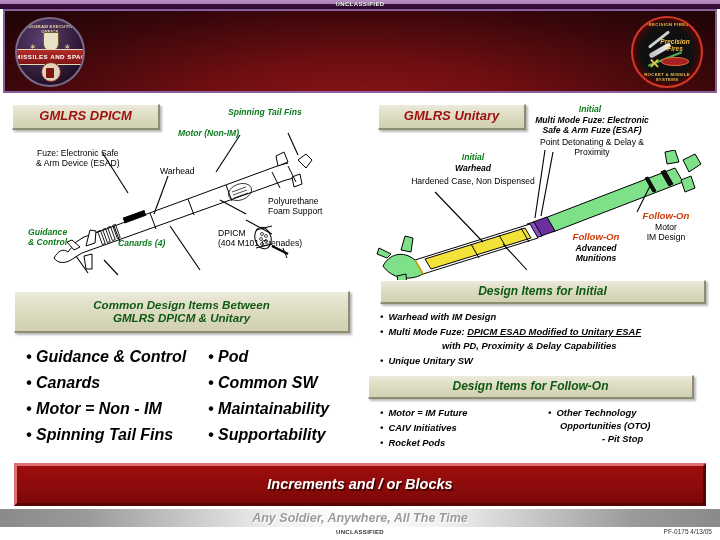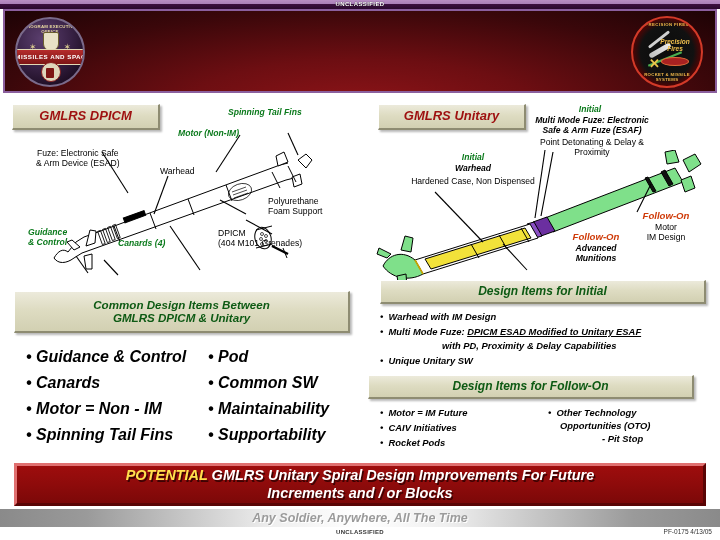--- a/index.html
+++ b/index.html
@@ -428,21 +428,20 @@
 <div class="bul2" style="left:380px;top:407px;">•&nbsp; <span>Motor = IM Future</span></div>
 <div class="bul2" style="left:380px;top:422px;">•&nbsp; <span>CAIV Initiatives</span></div>
 <div class="bul2" style="left:380px;top:437px;">•&nbsp; <span>Rocket Pods</span></div>
 
 <div class="bul2" style="left:548px;top:407px;">•&nbsp; <span>Other Technology</span></div>
 <div class="bul2" style="left:560px;top:420px;">Opportunities (OTO)</div>
 <div class="bul2" style="left:572px;top:433px;margin-left:30px;">-  Pit Stop</div>
 
 <div class="redbar">
   <div class="rtxt">
-    <div><span class="hl">POTENTIAL</span><span> GMLRS Unitary Spiral Design Improvements For Future</span></div>
     <div>Increments and / or Blocks</div>
   </div>
 </div>
 
 <div class="graybar">
   <span>Any Soldier, Anywhere, All The Time</span>
 </div>
 <div class="bot-class">UNCLASSIFIED</div>
 <div class="docid">PF-0175  4/13/05</div>
 

